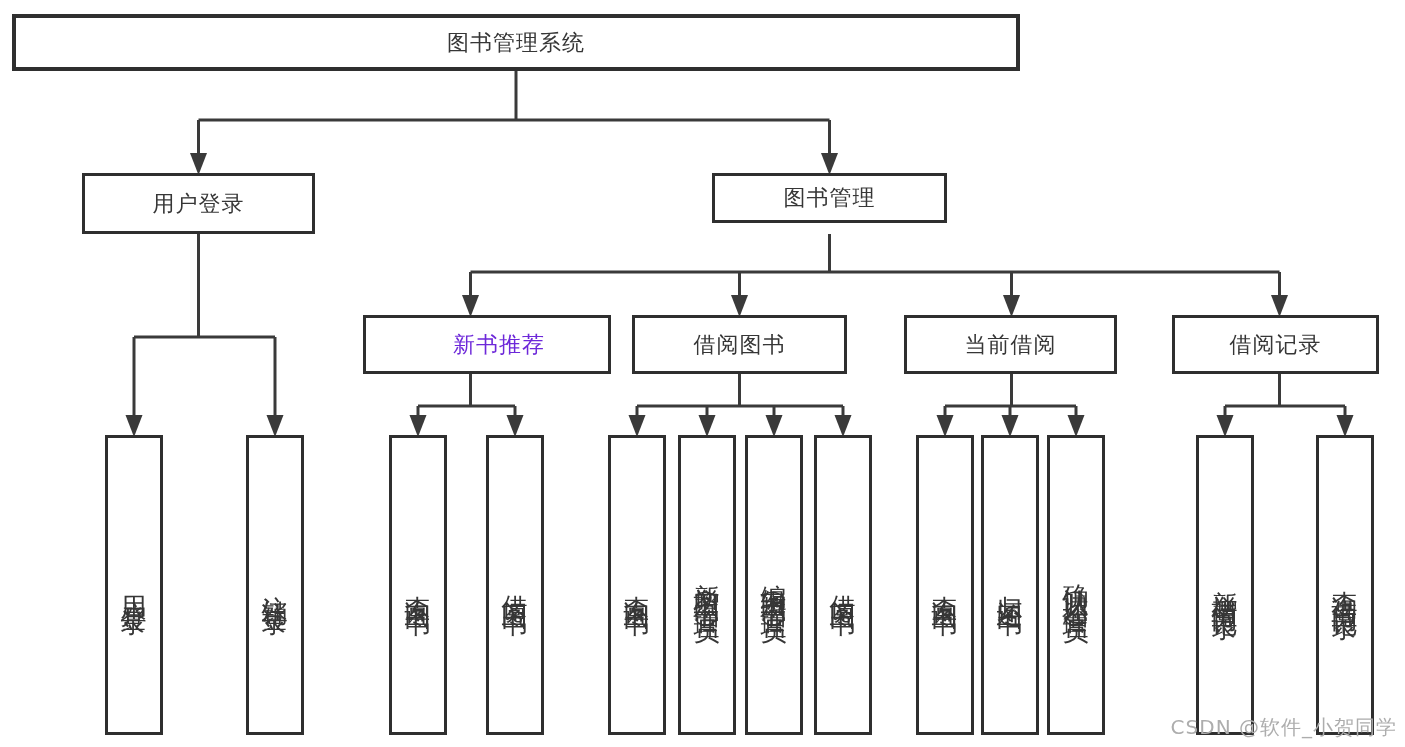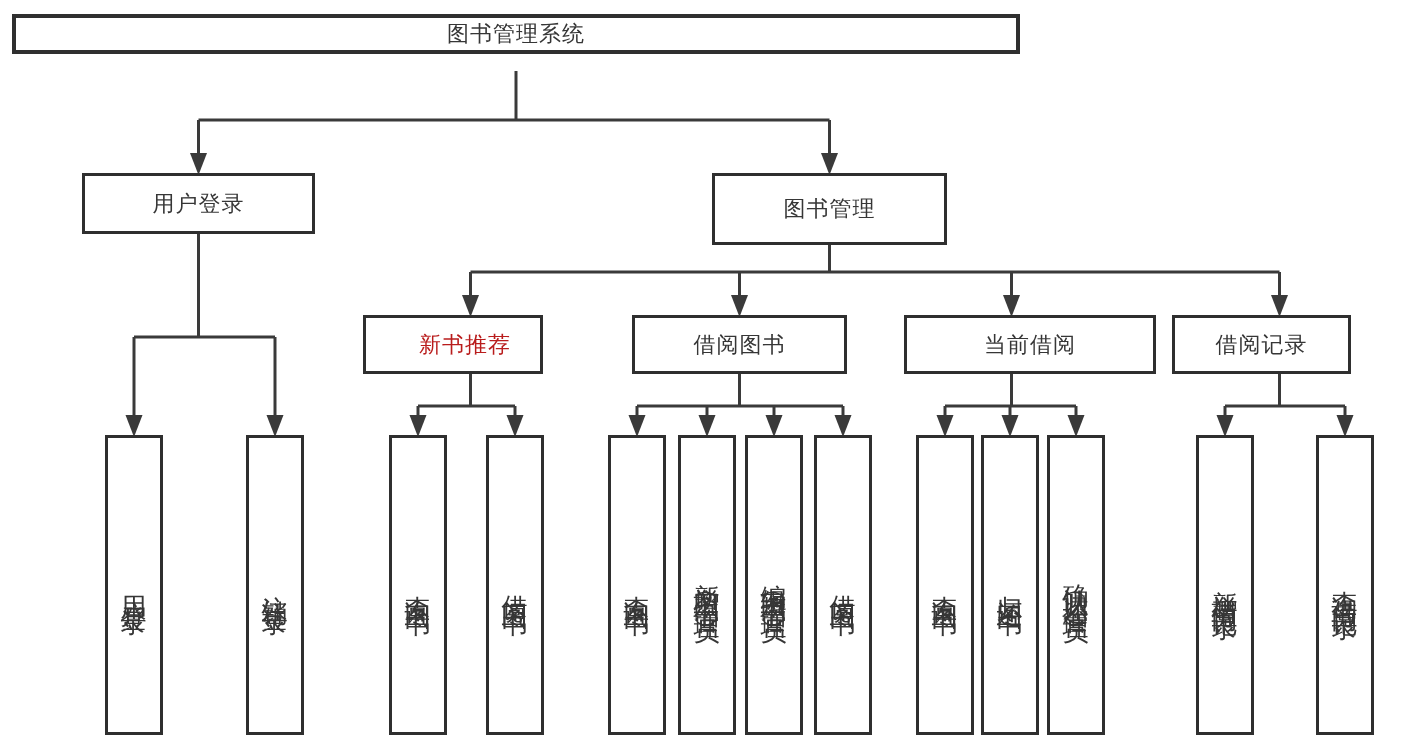--- a/index.html
+++ b/index.html
@@ -110,36 +110,36 @@
       <line x1="1076" y1="406" x2="1076" y2="421" stroke="#3a3a3a" stroke-width="3"></line>
       <polygon points="1067.5,415 1084.5,415 1076,437" fill="#3a3a3a"></polygon>
       <line x1="1279.5" y1="374" x2="1279.5" y2="406" stroke="#3a3a3a" stroke-width="3"></line>
       <line x1="1225" y1="406" x2="1345" y2="406" stroke="#3a3a3a" stroke-width="3"></line>
       <line x1="1225" y1="406" x2="1225" y2="421" stroke="#3a3a3a" stroke-width="3"></line>
       <polygon points="1216.5,415 1233.5,415 1225,437" fill="#3a3a3a"></polygon>
       <line x1="1345" y1="406" x2="1345" y2="421" stroke="#3a3a3a" stroke-width="3"></line>
       <polygon points="1336.5,415 1353.5,415 1345,437" fill="#3a3a3a"></polygon>
     </svg>
   <div id="nodes">
-      <div class="box lvl-root" style="left: 12px; top: 14px; width: 1008px; height: 40px; border-color: rgb(47, 47, 47); color: rgb(54, 54, 54);">
+      <div class="box lvl-root" style="left: 12px; top: 14px; width: 1008px; height: 57px; border-color: rgb(47, 47, 47); color: rgb(54, 54, 54);">
         <span class="lbl">图书管理系统</span>
       </div>
       <div class="box lvl-mid" style="left: 82px; top: 173px; width: 233px; height: 61px; border-color: rgb(47, 47, 47); color: rgb(54, 54, 54);">
         <span class="lbl">用户登录</span>
       </div>
       <div class="box leaf" style="left: 105px; top: 435px; width: 58px; height: 300px; border-color: rgb(47, 47, 47); color: rgb(54, 54, 54);">
         <span class="lbl">用户登录</span>
       </div>
       <div class="box leaf" style="left: 246px; top: 435px; width: 58px; height: 300px; border-color: rgb(47, 47, 47); color: rgb(54, 54, 54);">
         <span class="lbl">注销登录</span>
       </div>
-      <div class="box lvl-mid" style="left: 712px; top: 173px; width: 235px; height: 72px; border-color: rgb(47, 47, 47); color: rgb(54, 54, 54);">
+      <div class="box lvl-mid" style="left: 712px; top: 173px; width: 235px; height: 50px; border-color: rgb(47, 47, 47); color: rgb(54, 54, 54);">
         <span class="lbl">图书管理</span>
       </div>
-      <div class="box lvl-mid" style="left: 363px; top: 315px; width: 180px; height: 59px; border-color: rgb(47, 47, 47); color: #b91c1c; padding-left: 24px;">
+      <div class="box lvl-mid" style="left: 363px; top: 315px; width: 248px; height: 59px; border-color: rgb(47, 47, 47); color: #6d28d9; padding-left: 24px;">
         <span class="lbl">新书推荐</span>
       </div>
       <div class="box leaf" style="left: 389px; top: 435px; width: 58px; height: 300px; border-color: rgb(47, 47, 47); color: rgb(54, 54, 54);">
         <span class="lbl">查询图书</span>
       </div>
       <div class="box leaf" style="left: 486px; top: 435px; width: 58px; height: 300px; border-color: rgb(47, 47, 47); color: rgb(54, 54, 54);">
         <span class="lbl">借阅图书</span>
       </div>
       <div class="box lvl-mid" style="left: 632px; top: 315px; width: 215px; height: 59px; border-color: rgb(47, 47, 47); color: rgb(54, 54, 54);">
         <span class="lbl">借阅图书</span>
@@ -149,35 +149,36 @@
       </div>
       <div class="box leaf" style="left: 678px; top: 435px; width: 58px; height: 300px; border-color: rgb(47, 47, 47); color: rgb(54, 54, 54);">
         <span class="lbl">新增图书（管理员）</span>
       </div>
       <div class="box leaf" style="left: 745px; top: 435px; width: 58px; height: 300px; border-color: rgb(47, 47, 47); color: rgb(54, 54, 54);">
         <span class="lbl">编辑图书（管理员）</span>
       </div>
       <div class="box leaf" style="left: 814px; top: 435px; width: 58px; height: 300px; border-color: rgb(47, 47, 47); color: rgb(54, 54, 54);">
         <span class="lbl">借阅图书</span>
       </div>
-      <div class="box lvl-mid" style="left: 904px; top: 315px; width: 252px; height: 59px; border-color: rgb(47, 47, 47); color: rgb(54, 54, 54); justify-content: center;">
+      <div class="box lvl-mid" style="left: 904px; top: 315px; width: 213px; height: 59px; border-color: rgb(47, 47, 47); color: rgb(54, 54, 54); justify-content: center;">
         <span class="lbl">当前借阅</span>
       </div>
       <div class="box leaf" style="left: 916px; top: 435px; width: 58px; height: 300px; border-color: rgb(47, 47, 47); color: rgb(54, 54, 54);">
         <span class="lbl">查询图书</span>
       </div>
       <div class="box leaf" style="left: 981px; top: 435px; width: 58px; height: 300px; border-color: rgb(47, 47, 47); color: rgb(54, 54, 54);">
         <span class="lbl">归还图书</span>
       </div>
       <div class="box leaf" style="left: 1047px; top: 435px; width: 58px; height: 300px; border-color: rgb(47, 47, 47); color: rgb(54, 54, 54);">
         <span class="lbl">确认归还（管理员）</span>
       </div>
-      <div class="box lvl-mid" style="left: 1172px; top: 315px; width: 179px; height: 59px; border-color: rgb(47, 47, 47); color: rgb(54, 54, 54);">
+      <div class="box lvl-mid" style="left: 1172px; top: 315px; width: 207px; height: 59px; border-color: rgb(47, 47, 47); color: rgb(54, 54, 54);">
         <span class="lbl">借阅记录</span>
       </div>
       <div class="box leaf" style="left: 1196px; top: 435px; width: 58px; height: 300px; border-color: rgb(47, 47, 47); color: rgb(54, 54, 54);">
         <span class="lbl">新增借阅记录</span>
       </div>
       <div class="box leaf" style="left: 1316px; top: 435px; width: 58px; height: 300px; border-color: rgb(47, 47, 47); color: rgb(54, 54, 54);">
         <span class="lbl">查询借阅记录</span>
       </div>
     </div>
+  <div class="watermark" style="color: rgb(173, 173, 173);">CSDN @软件_小贺同学</div>
 </div>
 
 </body></html>

